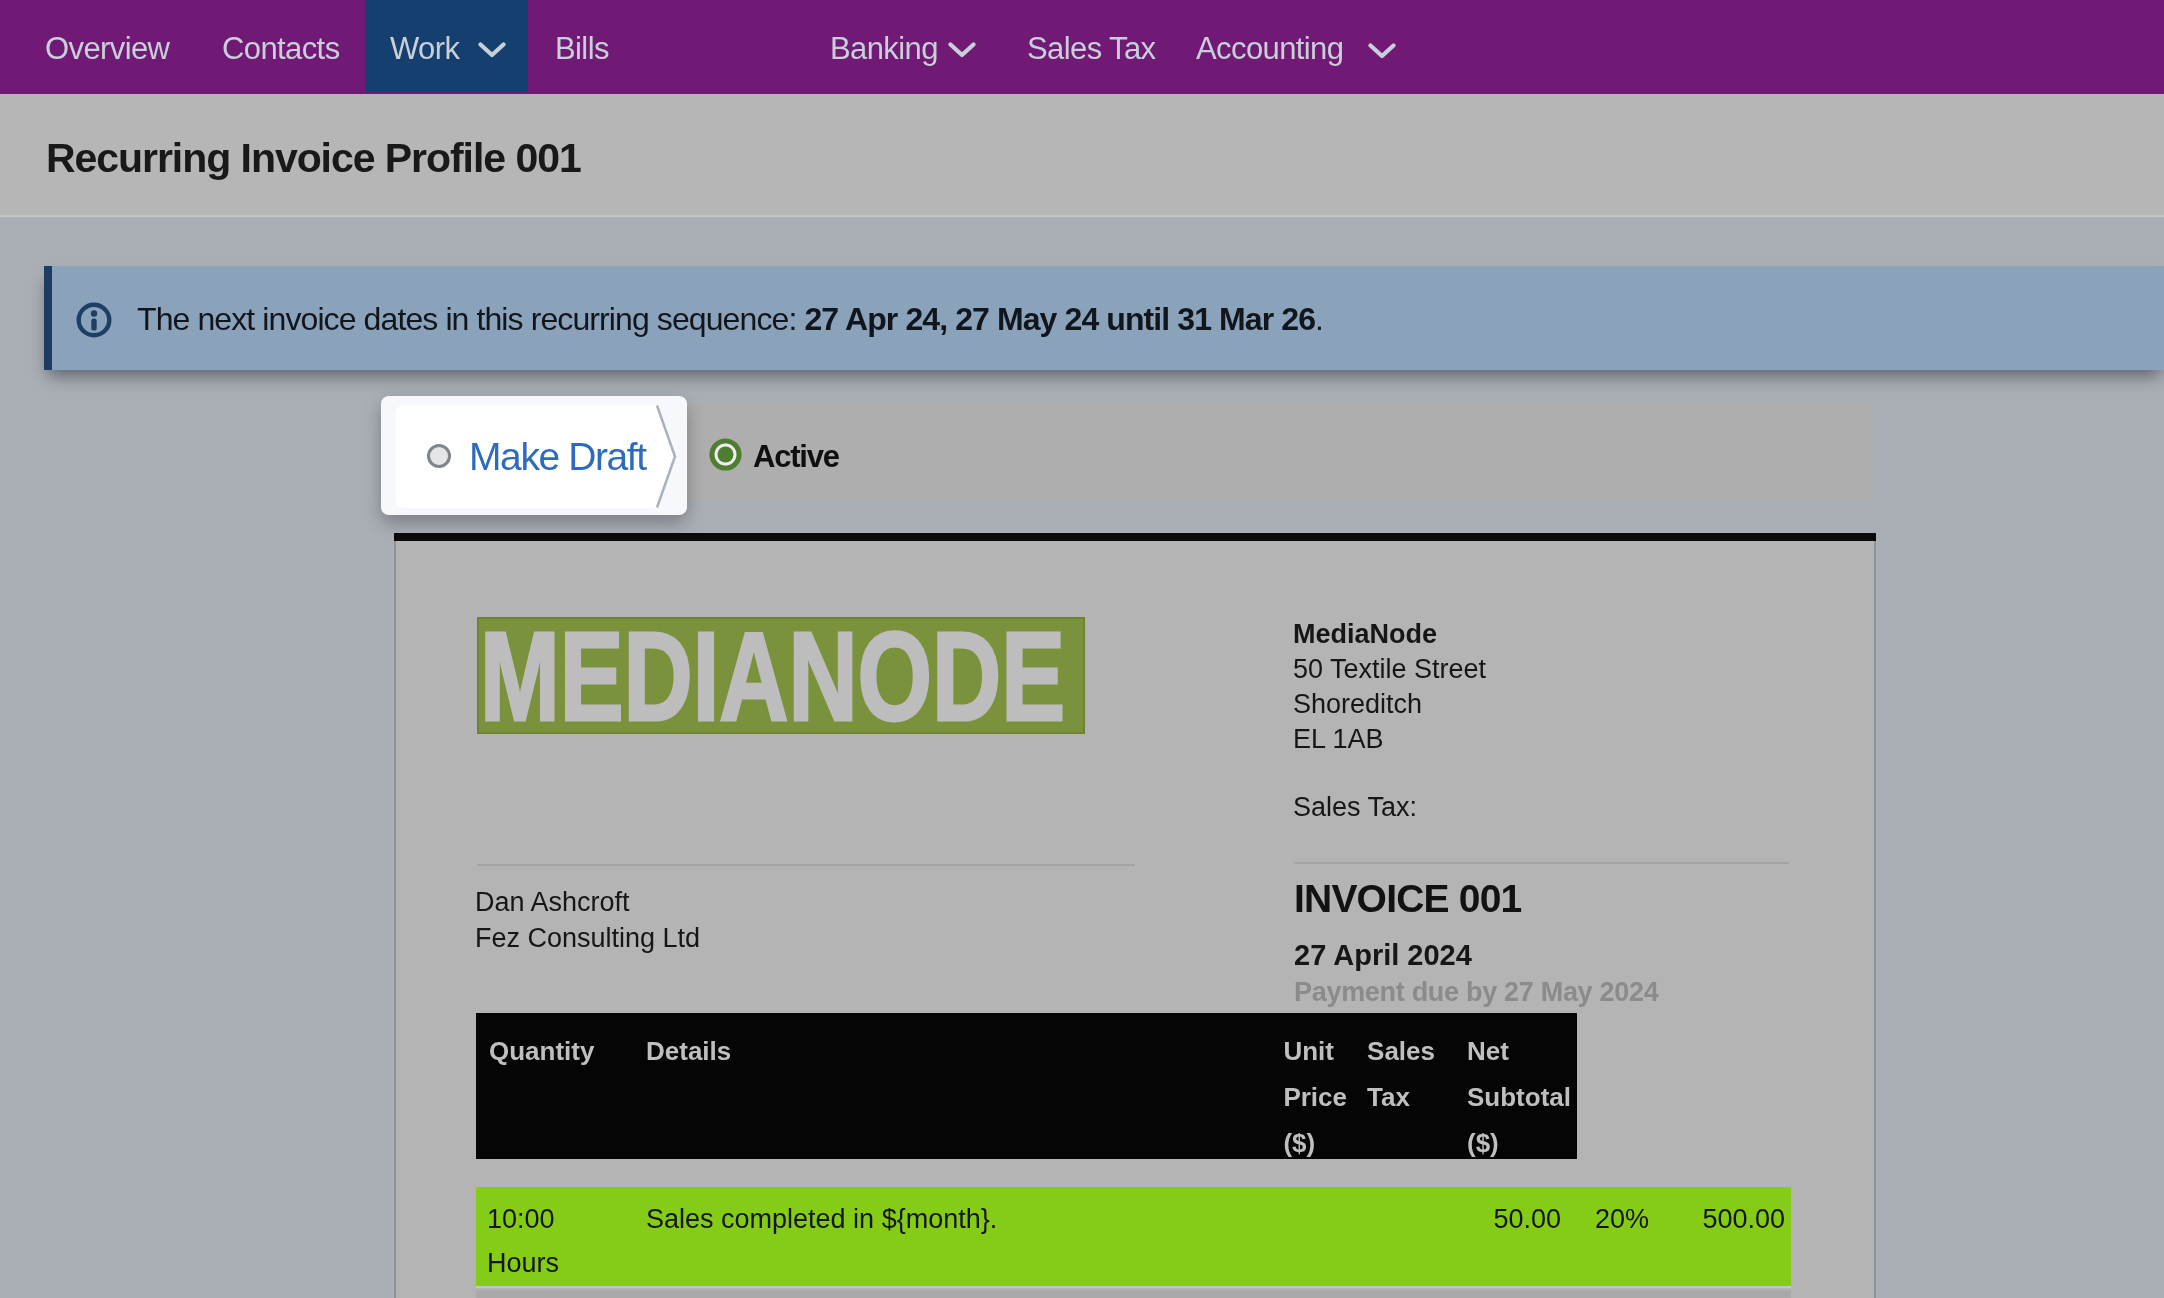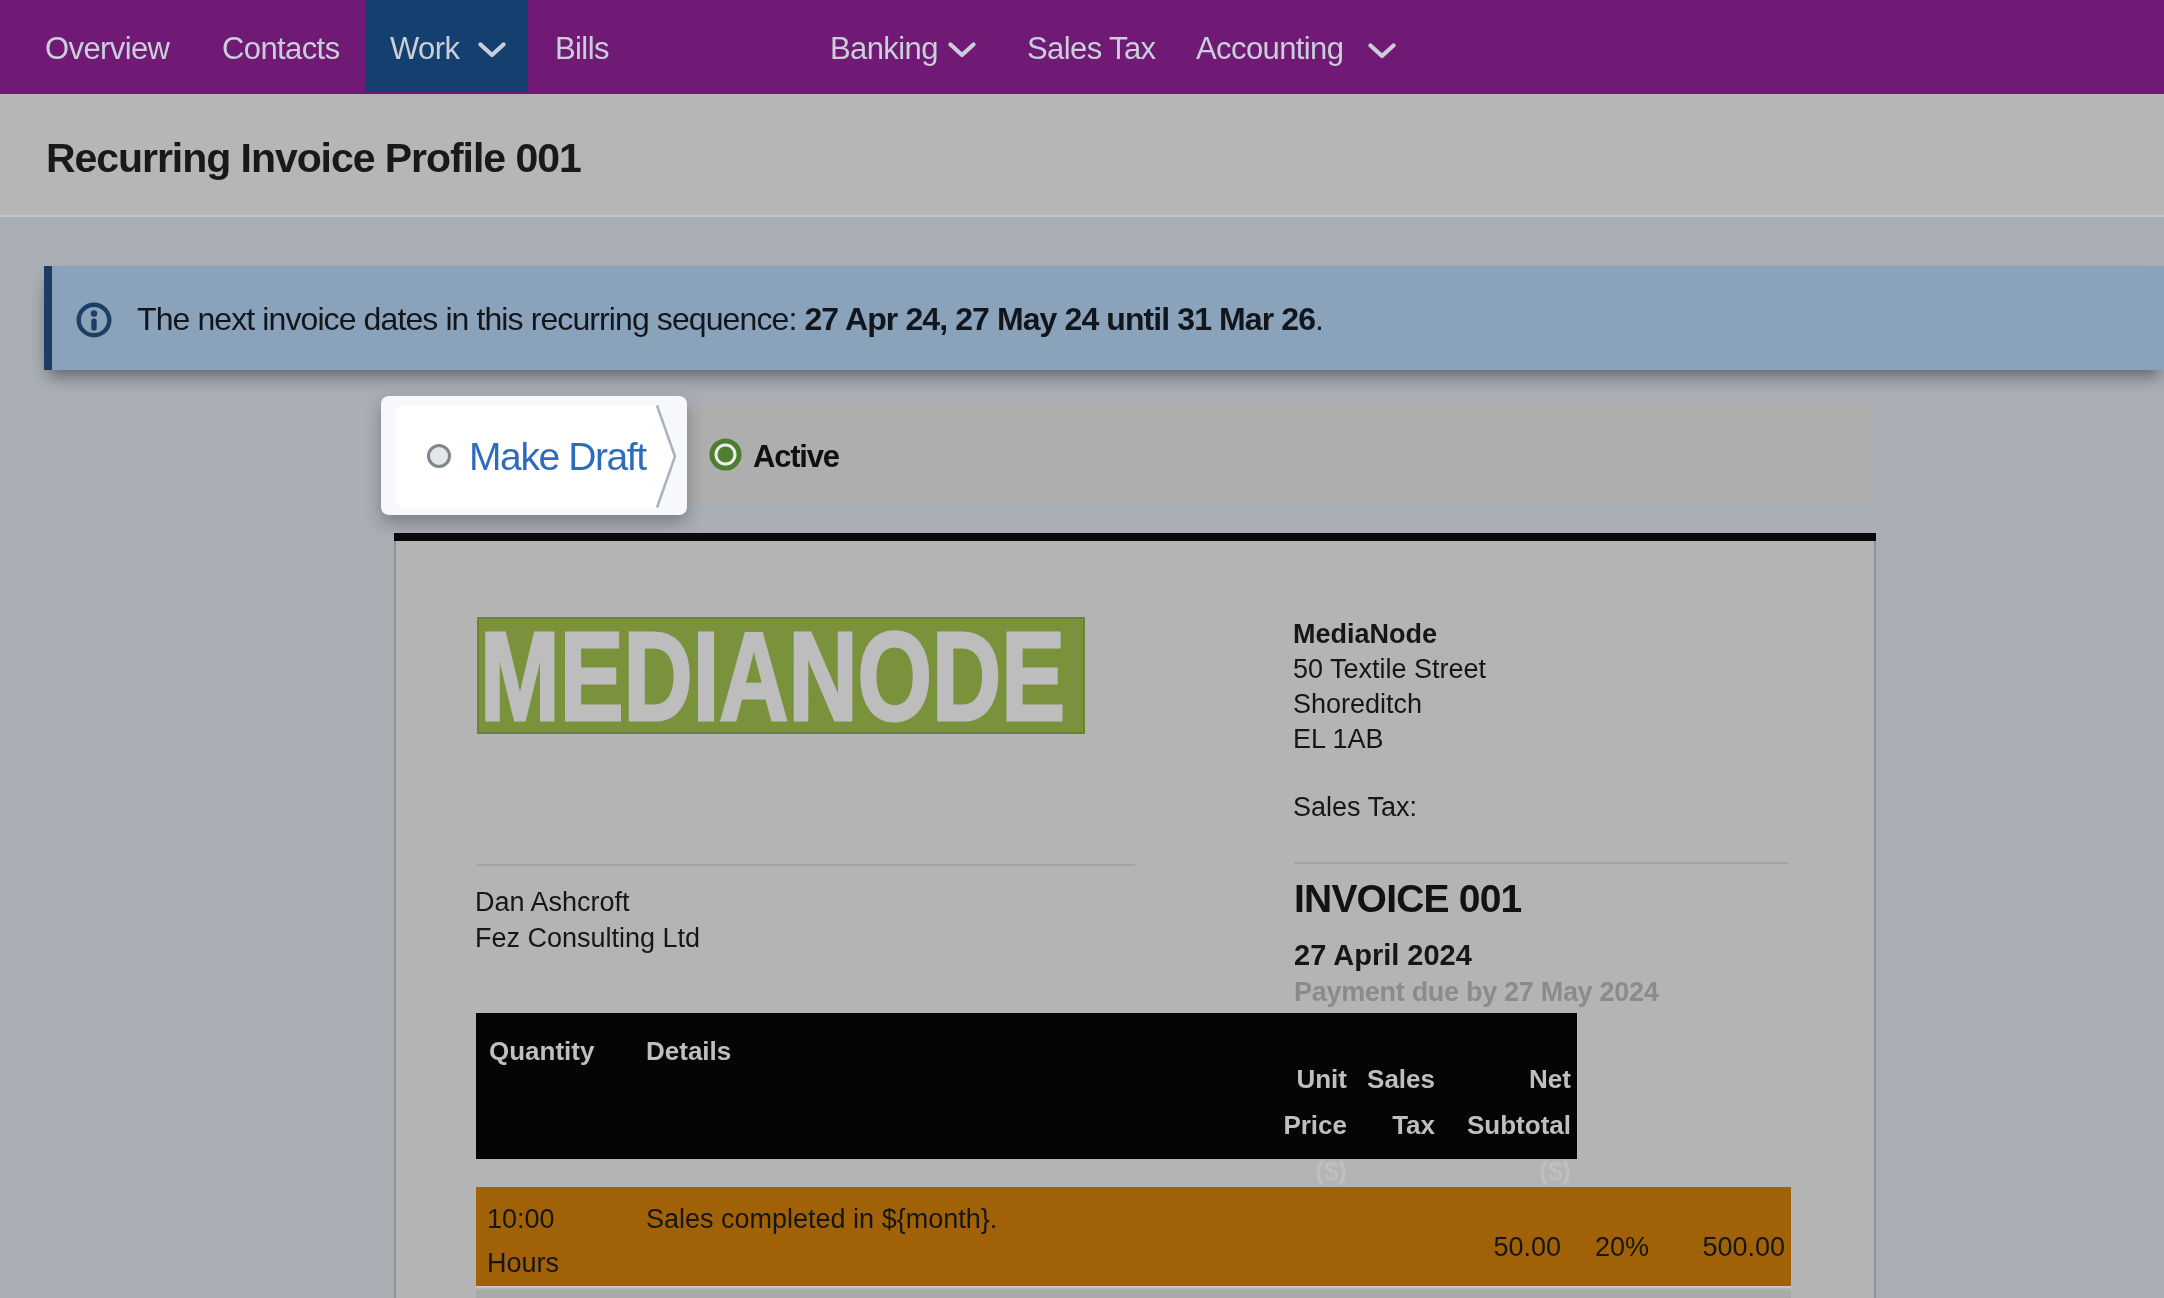--- a/index.html
+++ b/index.html
@@ -52,22 +52,22 @@
   #invno { position:absolute; left:898px; top:346px; font-size:39px; letter-spacing:-0.8px;
            line-height:39px; font-weight:bold; color:#121212; }
   #invdate { position:absolute; left:898px; top:408px; font-size:29px; line-height:29px;
              font-weight:bold; color:#161616; }
   #invdue { position:absolute; left:898px; top:446px; font-size:27px; line-height:27px;
             letter-spacing:-0.3px; font-weight:bold; color:#8b8b8b; }
 
   
   #thead { position:absolute; left:80px; top:480px; width:1101px; height:146px; background:#050505; }
   #thead span { position:absolute; top:15px; font-size:26px; font-weight:bold; color:#bfbfbf; line-height:46px; }
-  .r { text-align:right;margin-top:28px; }
-  #trow { position:absolute; left:80px; top:654px; width:1315px; height:101px; background:#a16207;
+  .r { text-align:left; }
+  #trow { position:absolute; left:80px; top:654px; width:1315px; height:101px; background:#84cc16;
           border-bottom:2px solid #c6c6c6; }
   #trow span { position:absolute; top:10px; font-size:27px; color:#161616; line-height:44px; }
   #tbelow { position:absolute; left:80px; top:757px; width:1315px; height:8px; background:#a9a9a9; }
 </style>
 </head>
 <body>
 
 <div id="nav">
   <div id="workbg"></div>
   <span class="item" style="left:45px">Overview</span>

